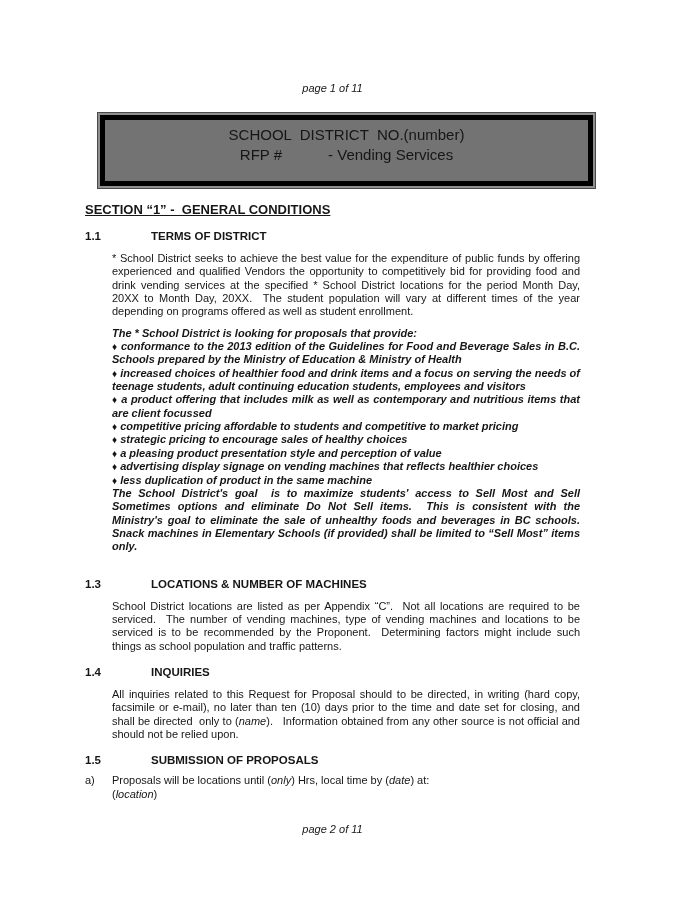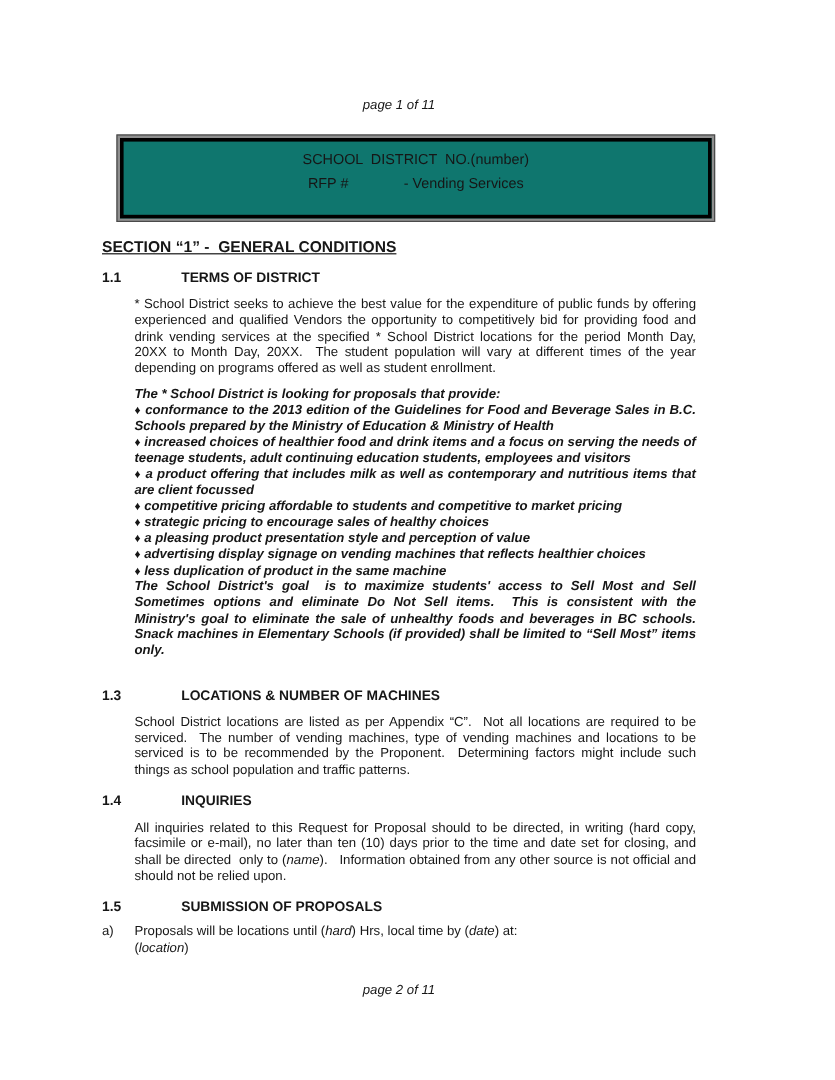--- a/index.html
+++ b/index.html
@@ -25,24 +25,24 @@
   
   .title-box-outer {
     margin: 17px 0 0 12px;
     width: 499px;
     background: #8f8f8f;
     border: 1px solid #4a4a4a;
     padding: 2px;
     box-sizing: border-box;
   }
   .title-box-inner {
-    background: #0f766e;
-    border: 3px solid #000000;
+    background: #737373;
+    border: 5px solid #000000;
     text-align: center;
-    font-size: 12px;
+    font-size: 15px;
     line-height: 20px;
     padding: 5px 0 16px 0;
   }
   .tb-line1 { white-space: pre-wrap; }
   .tab-gap { display: inline-block; width: 46px; }
   
   .main-heading {
     margin: 13px 0 0 0;
     font-size: 13px;
     line-height: 15px;
@@ -145,19 +145,19 @@
     <p class="body just"><span class="pre">All inquiries related to this Request for Proposal should to be directed, in writing (hard copy, facsimile or e-mail), no later than ten (10) days prior to the time and date set for closing, and shall be directed  only to (</span><i>name</i><span class="pre">).   Information obtained from any other source is not official and should not be relied upon.</span></p>
   </div>
 
   <div>
     <div class="sec-head">
       <span class="sec-num">1.5</span>
       <span>SUBMISSION OF PROPOSALS</span>
     </div>
     <div class="item-row">
       <span class="item-label">a)</span>
-      <span><span class="pre">Proposals will be locations until (</span><i>hard</i><span class="pre">) Hrs, local time by (</span><i>date</i><span class="pre">) at:</span><br><span>(</span><i>location</i><span>)</span></span>
+      <span><span class="pre">Proposals will be locations until (</span><i>only</i><span class="pre">) Hrs, local time by (</span><i>date</i><span class="pre">) at:</span><br><span>(</span><i>location</i><span>)</span></span>
     </div>
   </div>
 
   <div class="page-num footer-num">page 2 of 11</div>
 
 </div>
 
 </body></html>

